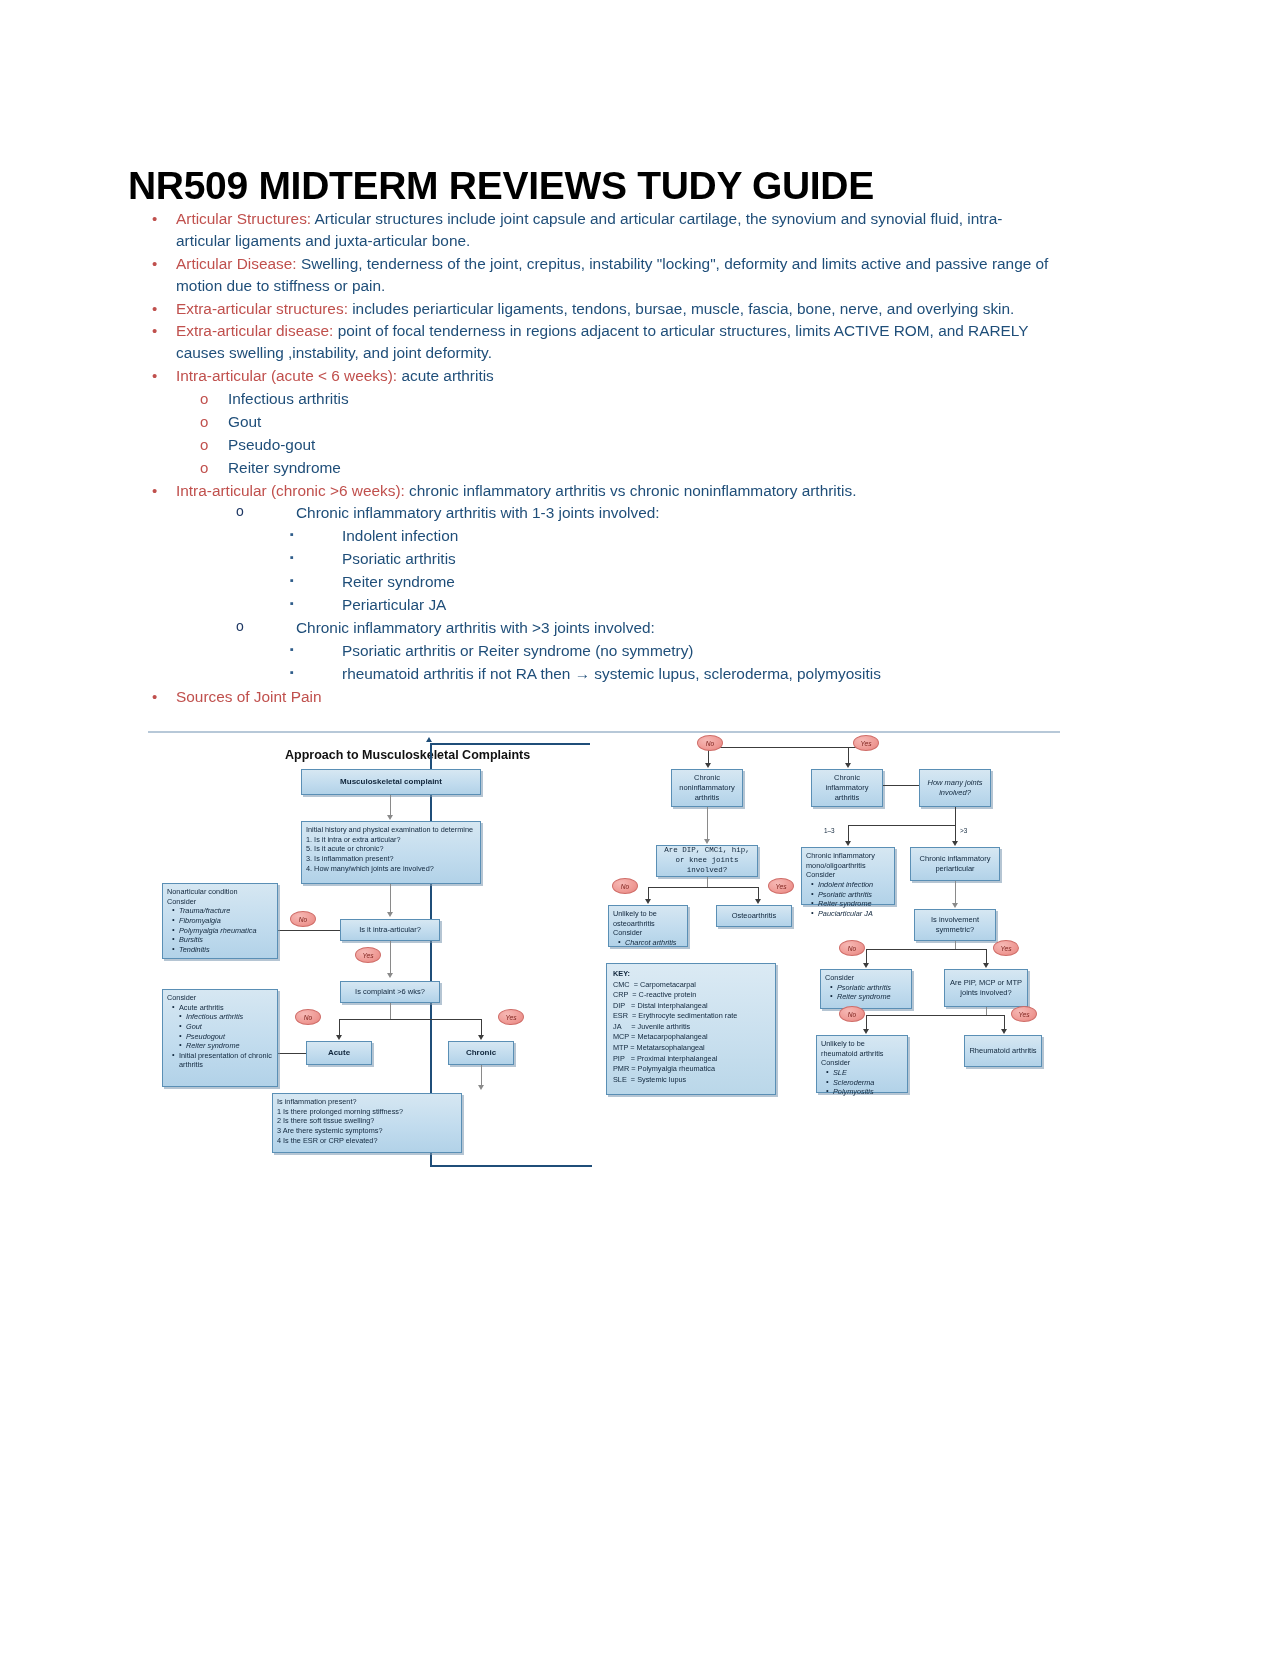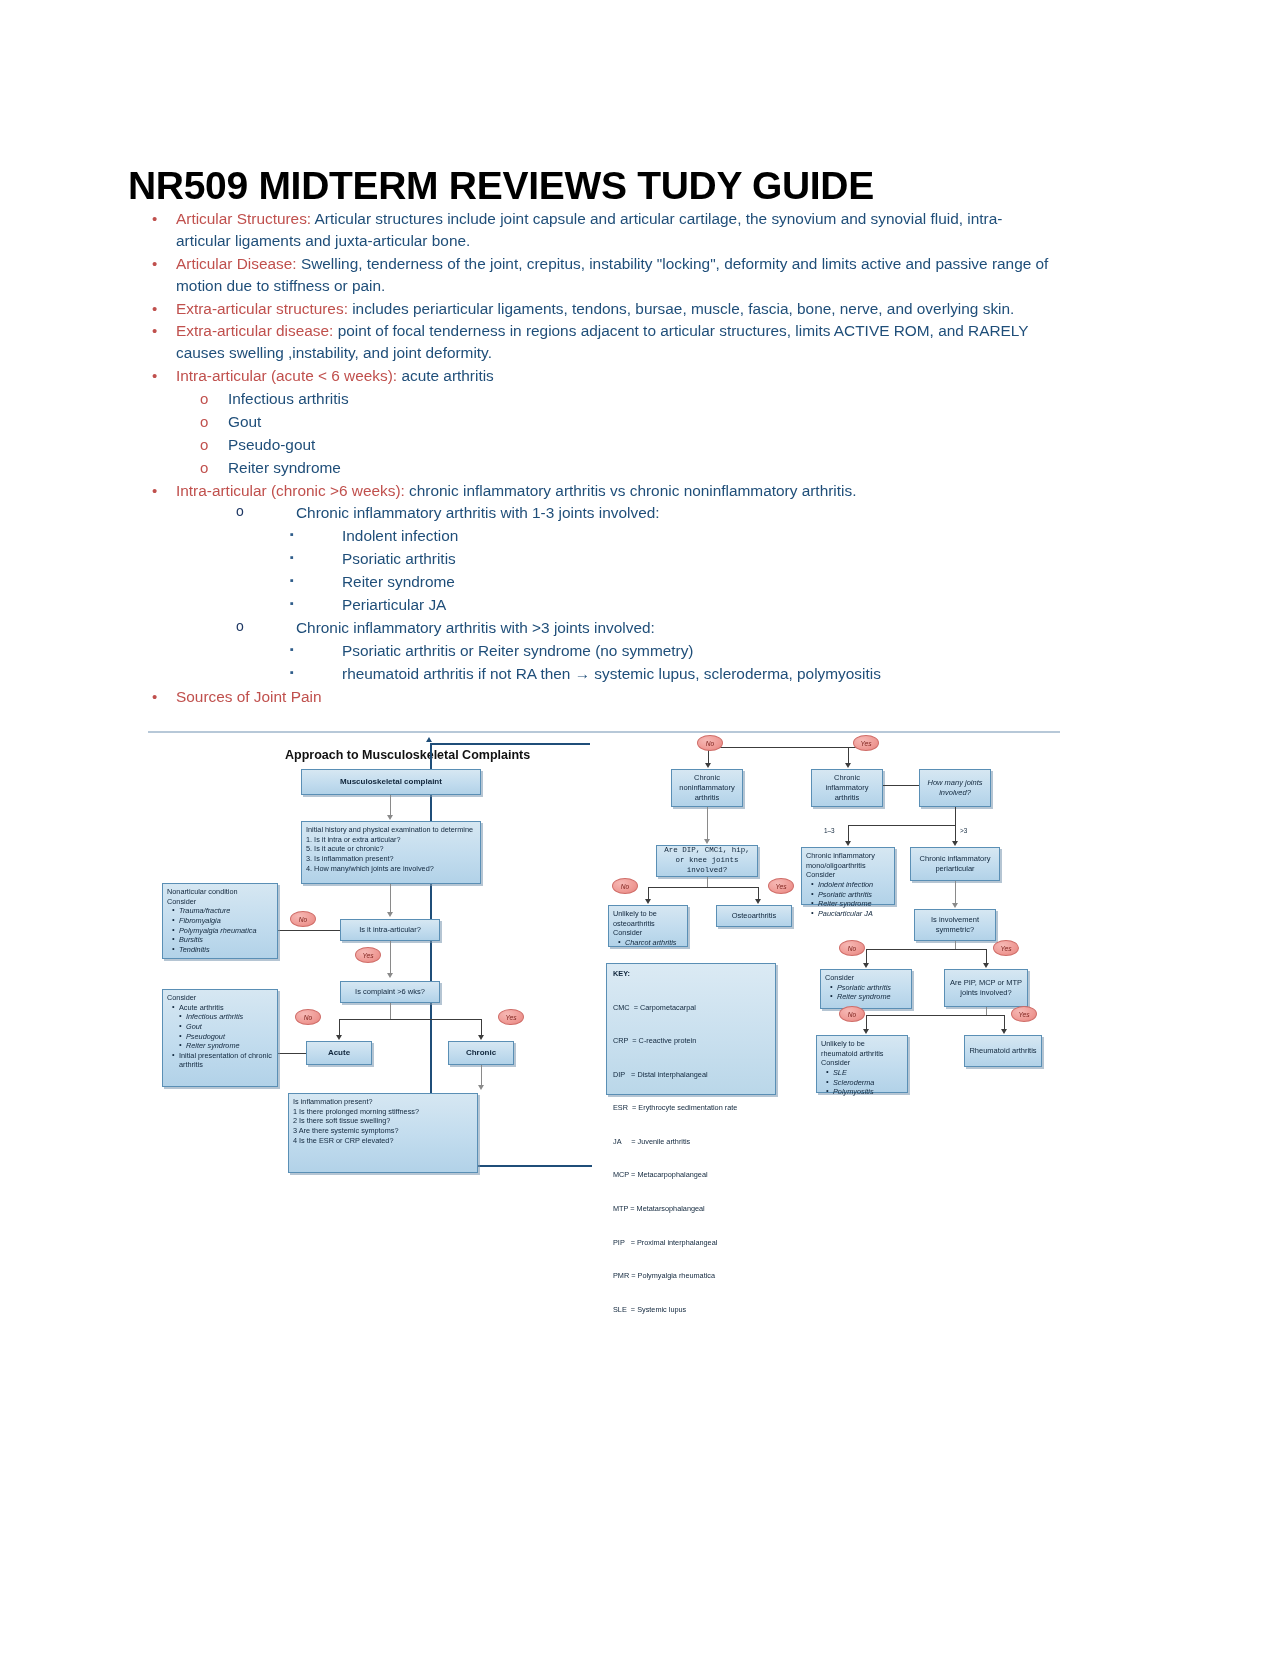--- a/index.html
+++ b/index.html
@@ -91,21 +91,21 @@
 
   .keybox{
     position:absolute;
     background:linear-gradient(180deg,#dbeaf4 0%,#c8dfee 60%,#bad7e9 100%);
     border:1px solid #5a8fb5;
     box-shadow:2px 2px 0 rgba(120,150,175,0.55);
     font-size:7.3px;line-height:1.45;color:#10263c;
     padding:5px 6px;box-sizing:border-box;
     font-family:"Liberation Sans", sans-serif;
   }
-  .keybox .kl{white-space:pre;margin-top:23px;}
+  .keybox .kl{white-space:pre;}
   .kt{font-weight:bold;}
   .edge-lbl{position:absolute;font-size:6.4px;color:#10263c;font-family:"Liberation Sans", sans-serif;}
 </style>
 </head>
 <body>
 
 <div class="page">
 
   <h1 class="doc-title">NR509 MIDTERM REVIEWS TUDY GUIDE</h1>
 
@@ -284,21 +284,21 @@
       <ul>
         <li>Acute arthritis</li>
         <li class="it" style="margin-left:7px;">Infectious arthritis</li>
         <li class="it" style="margin-left:7px;">Gout</li>
         <li class="it" style="margin-left:7px;">Pseudogout</li>
         <li class="it" style="margin-left:7px;">Reiter syndrome</li>
         <li>Initial presentation of chronic arthritis</li>
       </ul>
     </div>
 
-    <div class="fnode" style="left:140px;top:362px;width:190px;height:80px;">
+    <div class="fnode" style="left:124px;top:362px;width:190px;height:60px;">
       <div>Is inflammation present?</div>
       <div>1 Is there prolonged morning stiffness?</div>
       <div>2 Is there soft tissue swelling?</div>
       <div>3 Are there systemic symptoms?</div>
       <div>4 Is the ESR or CRP elevated?</div>
     </div>
 
     <div class="ln lnh" style="left:560px;top:16px;width:160px;"></div>
     <div class="ln lnv" style="left:560px;top:16px;height:18px;"></div>
     <div class="ln lnv" style="left:700px;top:16px;height:18px;"></div>

